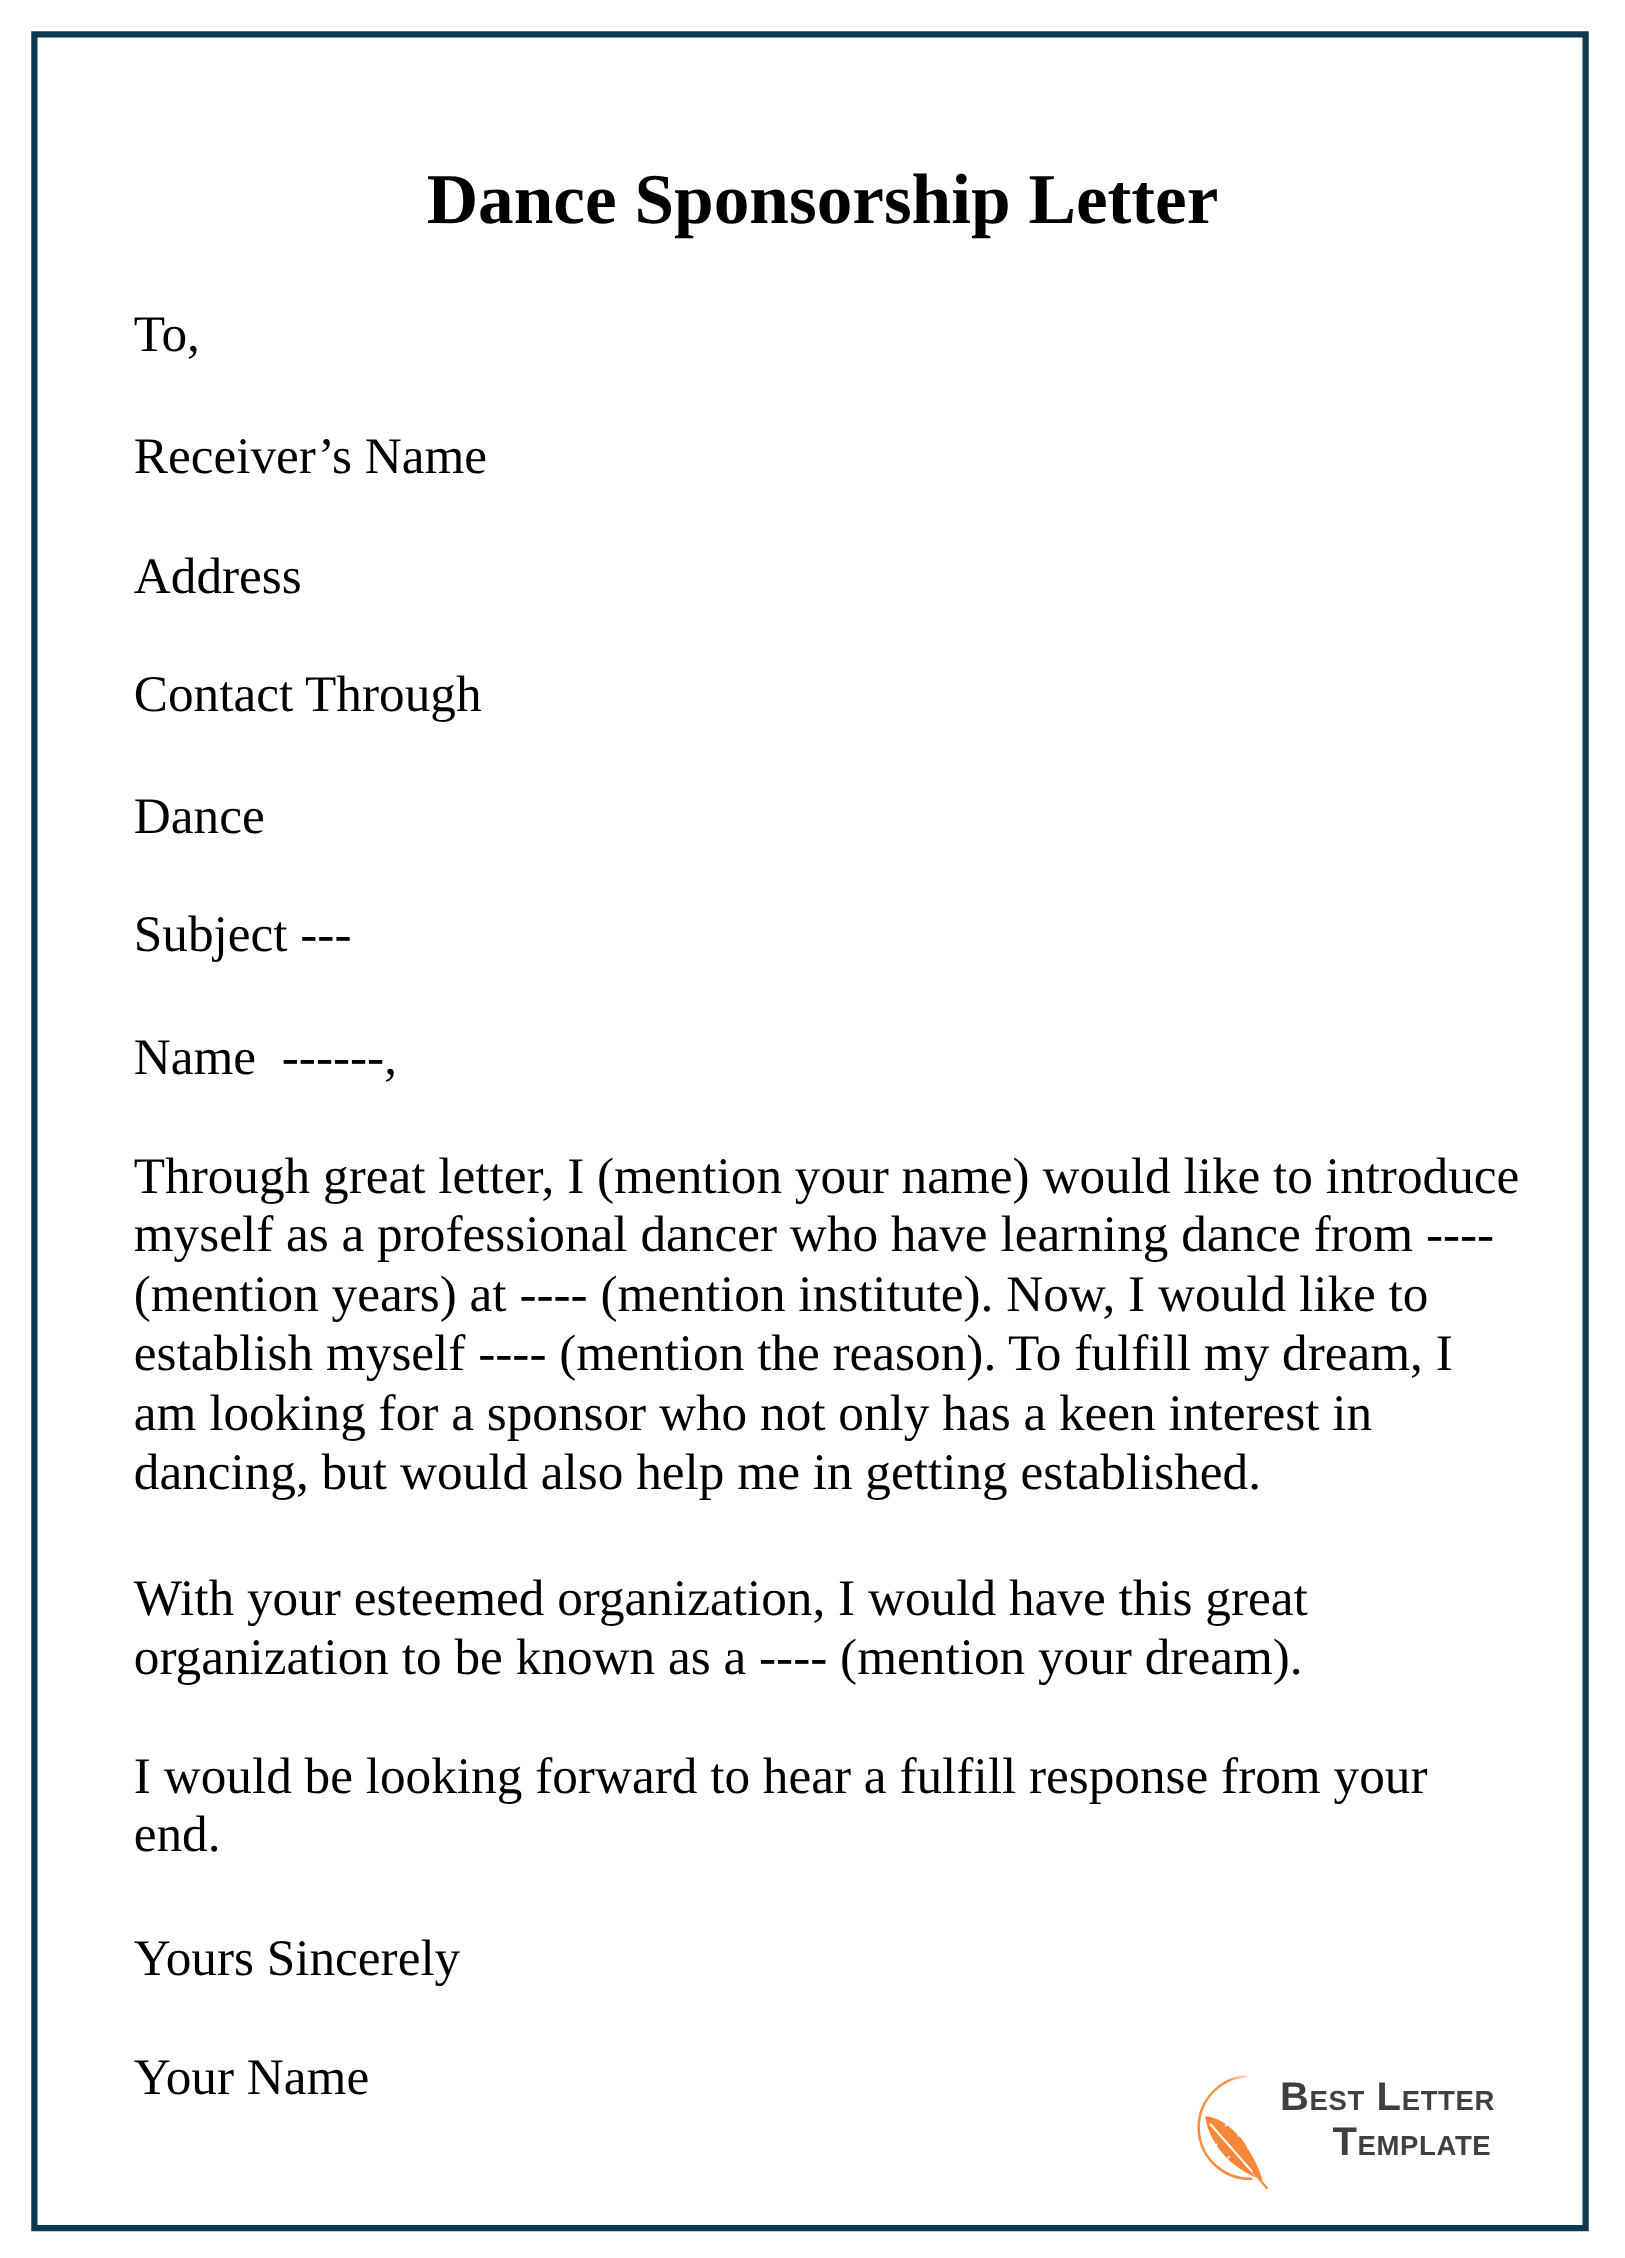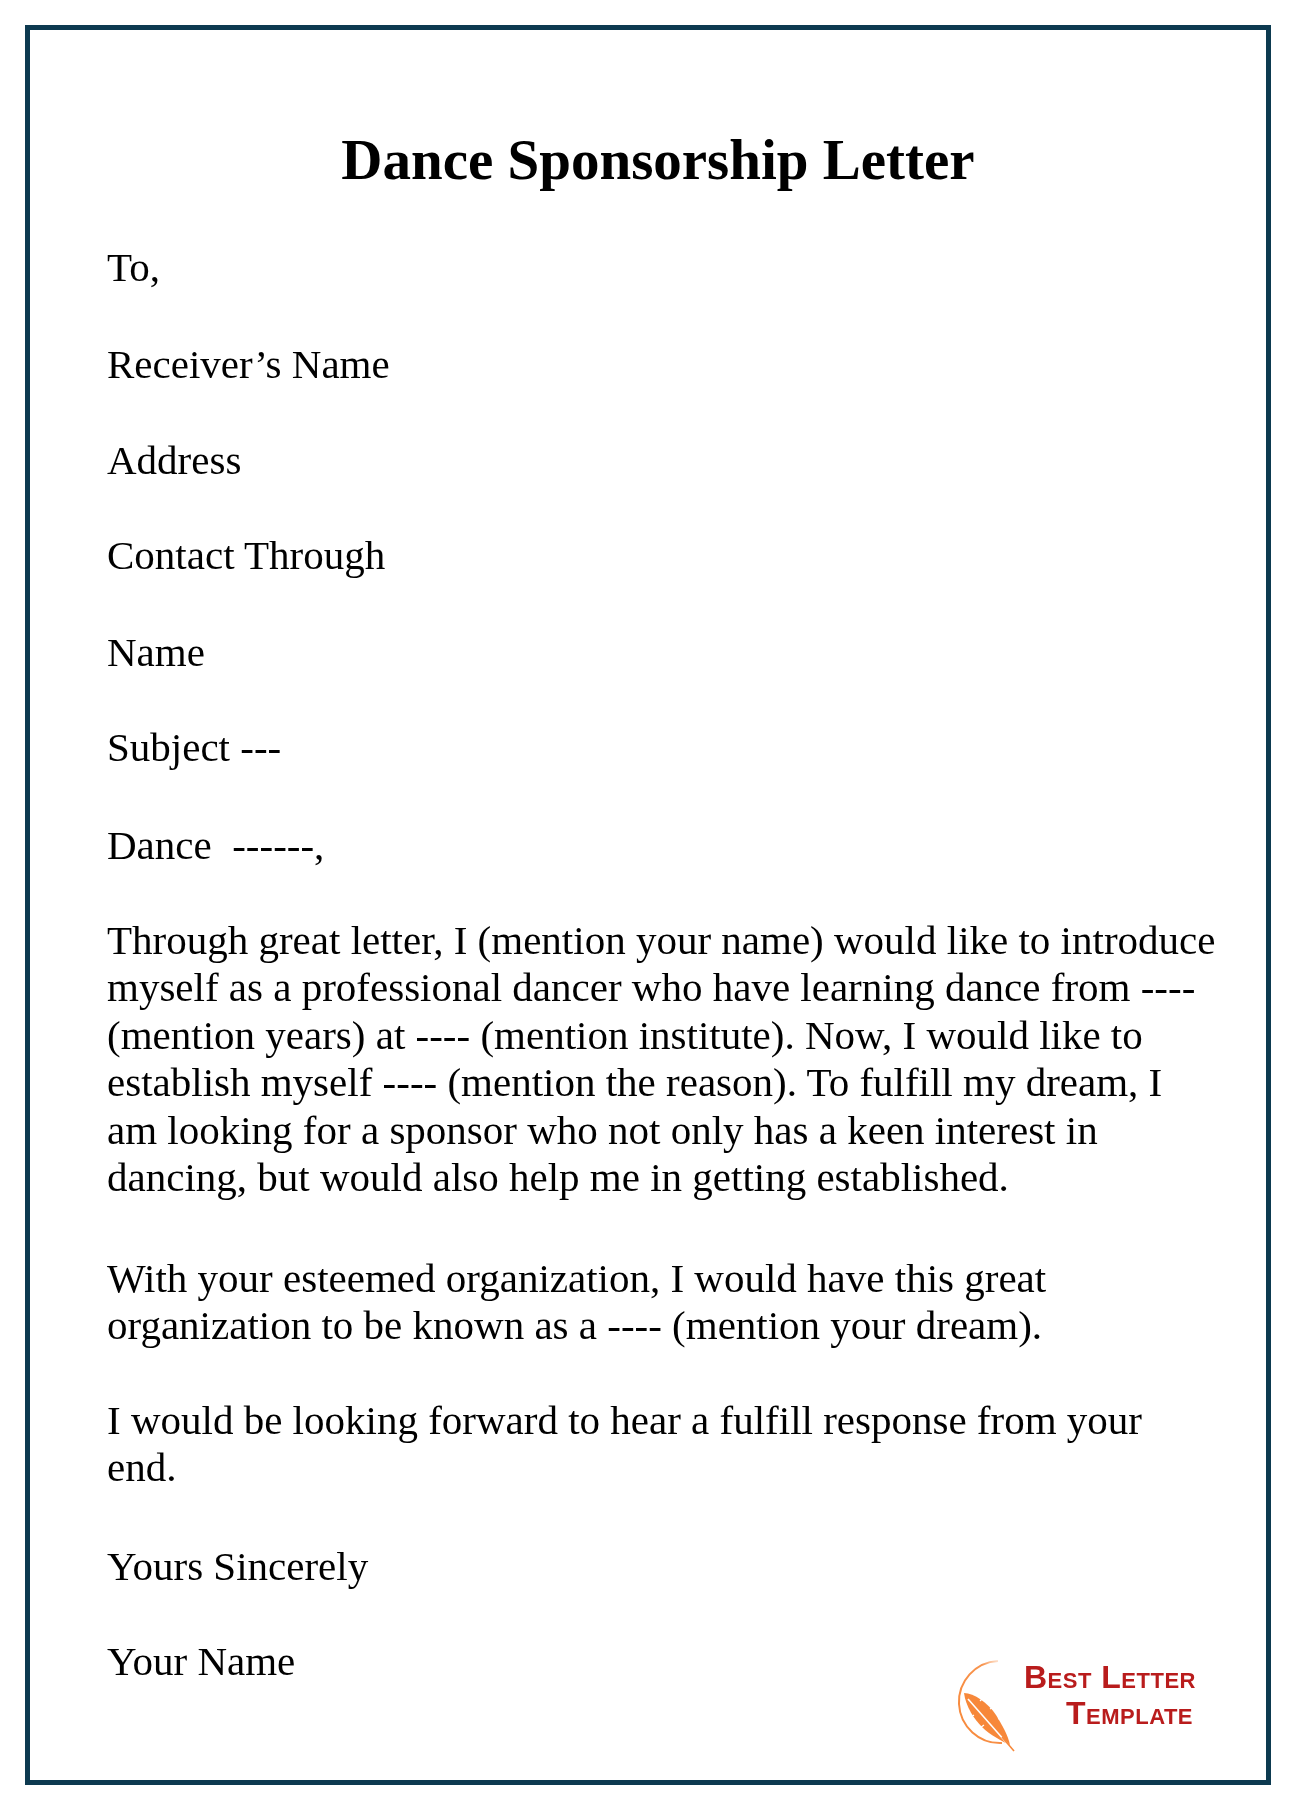--- a/index.html
+++ b/index.html
@@ -63,40 +63,40 @@
     }
     .logo-text {
       position: absolute;
       left: 84px;
       font-family: "Liberation Sans", "DejaVu Sans", sans-serif;
       font-weight: bold;
       font-variant: small-caps;
       font-size: 32px;
       line-height: 32px;
       letter-spacing: 0.5px;
-      color: #b91c1c;
+      color: #404040;
       white-space: nowrap;
     }
     .logo-text.l1 { top: 6px; }
     .logo-text.l2 { top: 42px; margin-left: 42px; }
   </style>
 </head>
 <body>
 
 <div class="frame"></div>
 
 <h1 class="title">Dance Sponsorship Letter</h1>
 
 <p class="line" style="top:247px">To,</p>
 <p class="line" style="top:344px">Receiver’s Name</p>
 <p class="line" style="top:440px">Address</p>
 <p class="line" style="top:535px">Contact Through</p>
-<p class="line" style="top:632px">Name</p>
+<p class="line" style="top:632px">Dance</p>
 <p class="line" style="top:727px">Subject ---</p>
-<p class="line" style="top:825px">Dance  ------,</p>
+<p class="line" style="top:825px">Name  ------,</p>
 
 <div>
   <p class="line" style="top:920px">Through great letter, I (mention your name) would like to introduce</p>
   <p class="line" style="top:967px">myself as a professional dancer who have learning dance from ----</p>
   <p class="line" style="top:1015px">(mention years) at ---- (mention institute). Now, I would like to</p>
   <p class="line" style="top:1062px">establish myself ---- (mention the reason). To fulfill my dream, I</p>
   <p class="line" style="top:1110px">am looking for a sponsor who not only has a keen interest in</p>
   <p class="line" style="top:1157px">dancing, but would also help me in getting established.</p>
 </div>
 

